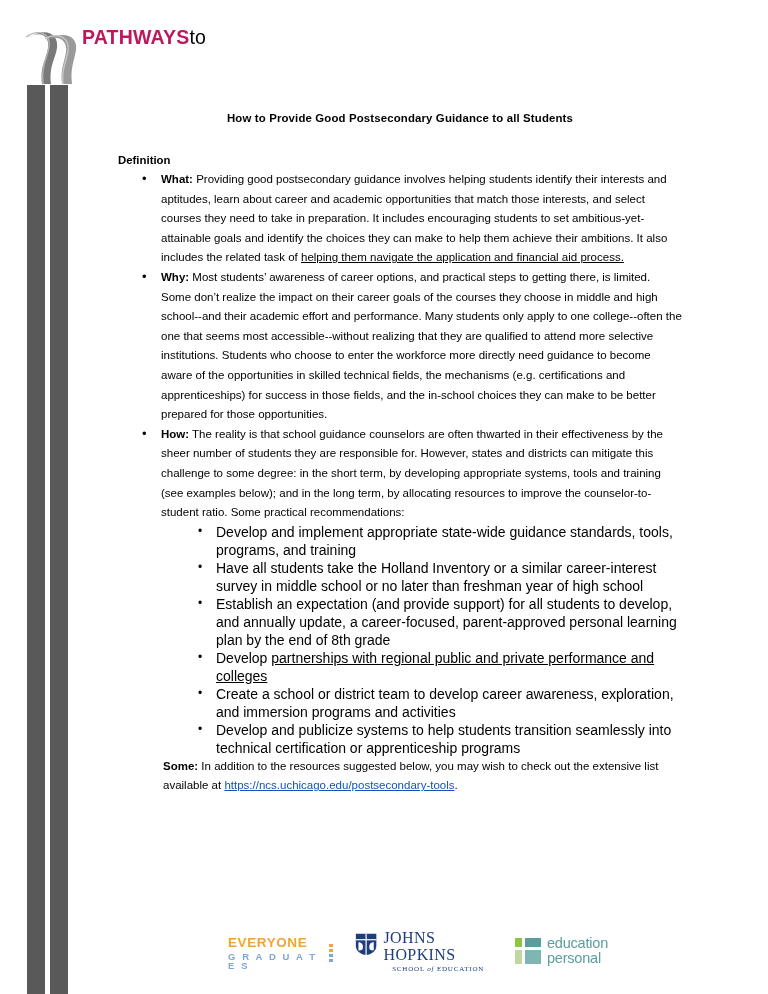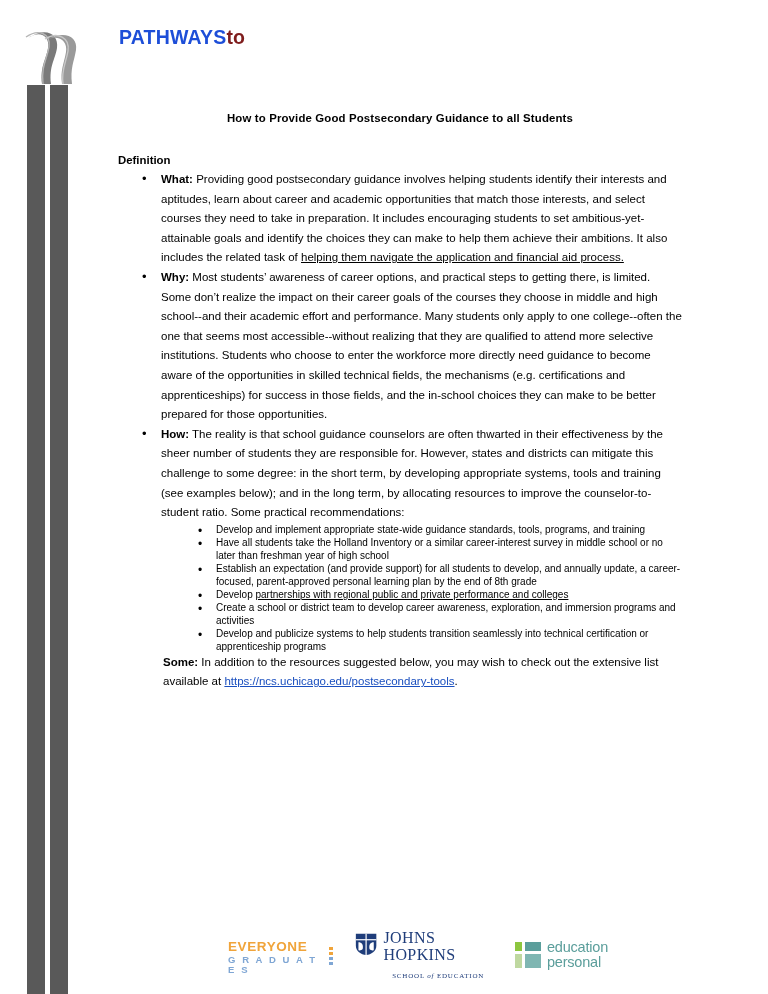--- a/index.html
+++ b/index.html
@@ -65,22 +65,22 @@
     letter-spacing: 0.2px;
     white-space: nowrap;
   }
   .logo-line2 {
     font-size: 20.5px;
     font-weight: bold;
     letter-spacing: 0.2px;
     white-space: nowrap;
     margin-top: 2px;
   }
-  .lg-orange { color: #1d4ed8; margin-left: 37px; }
-  .lg-gray   { color: #7f1d1d; font-weight: bold; }
+  .lg-orange { color: #be185d; }
+  .lg-gray   { color: #000000; font-weight: normal; }
 
   
   .doc {
     position: absolute;
     left: 118px;
     top: 112px;
     width: 564px;
   }
   .doc-title {
     text-align: center;
@@ -127,22 +127,22 @@
   }
 
   ul.level2 {
     list-style: none;
     margin: 0;
     padding: 0 0 0 19px;
   }
   ul.level2 > li {
     position: relative;
     padding-left: 36px;
-    font-size: 10px;
-    line-height: 13px;
+    font-size: 14px;
+    line-height: 18px;
   }
   ul.level2 > li::before {
     content: "\2022";
     position: absolute;
     left: 18px;
     top: -1px;
     font-size: 12px;
     line-height: 19.6px;
   }
   .note {
@@ -218,21 +218,21 @@
     font-size: 16px;
     letter-spacing: 0.4px;
     color: #1F3D7A;
   }
   .jh-l2 {
     font-family: "Liberation Serif", serif;
     font-size: 7px;
     letter-spacing: 0.8px;
     color: #1F3D7A;
     text-align: center;
-    margin-top: 9px;
+    margin-top: 2px;
   }
   .jh-l2 em { font-style: italic; }
 
   
   .en {
     display: flex;
     align-items: center;
     gap: 6px;
   }
   .en-mark {

